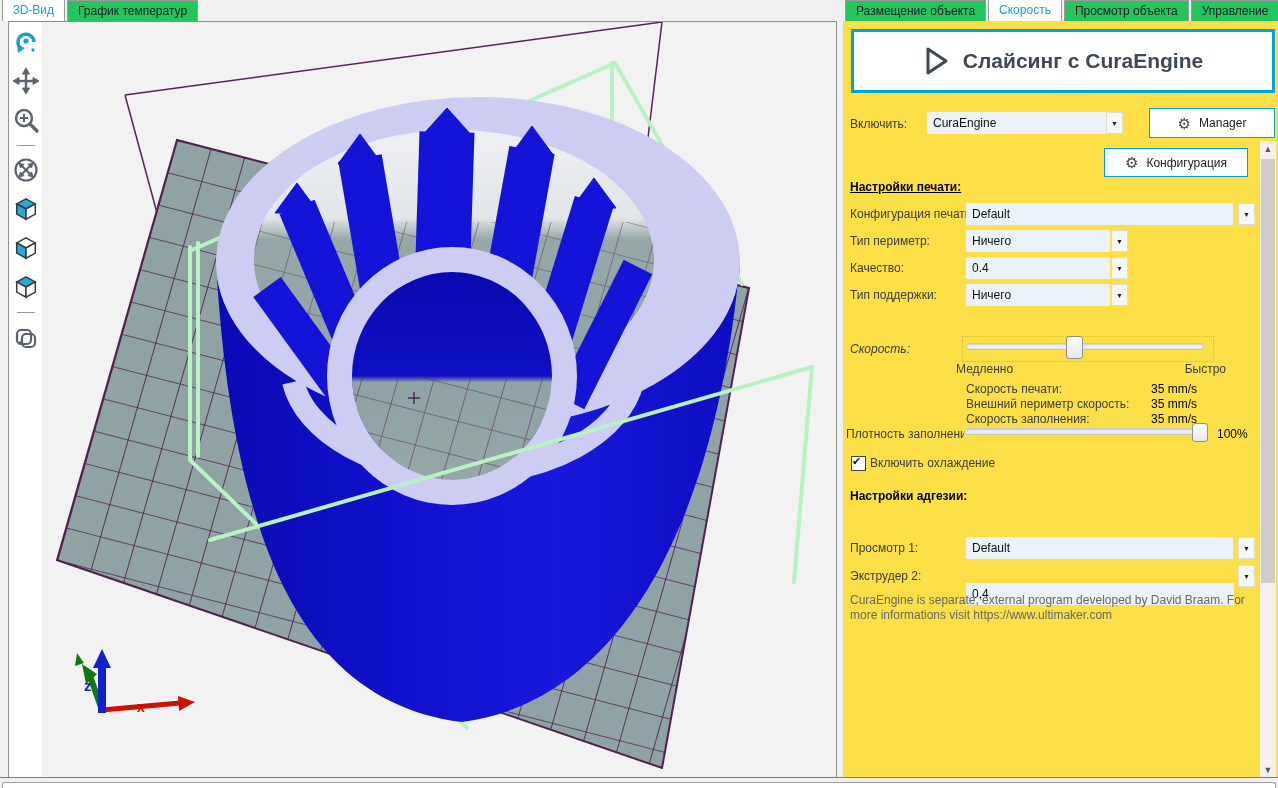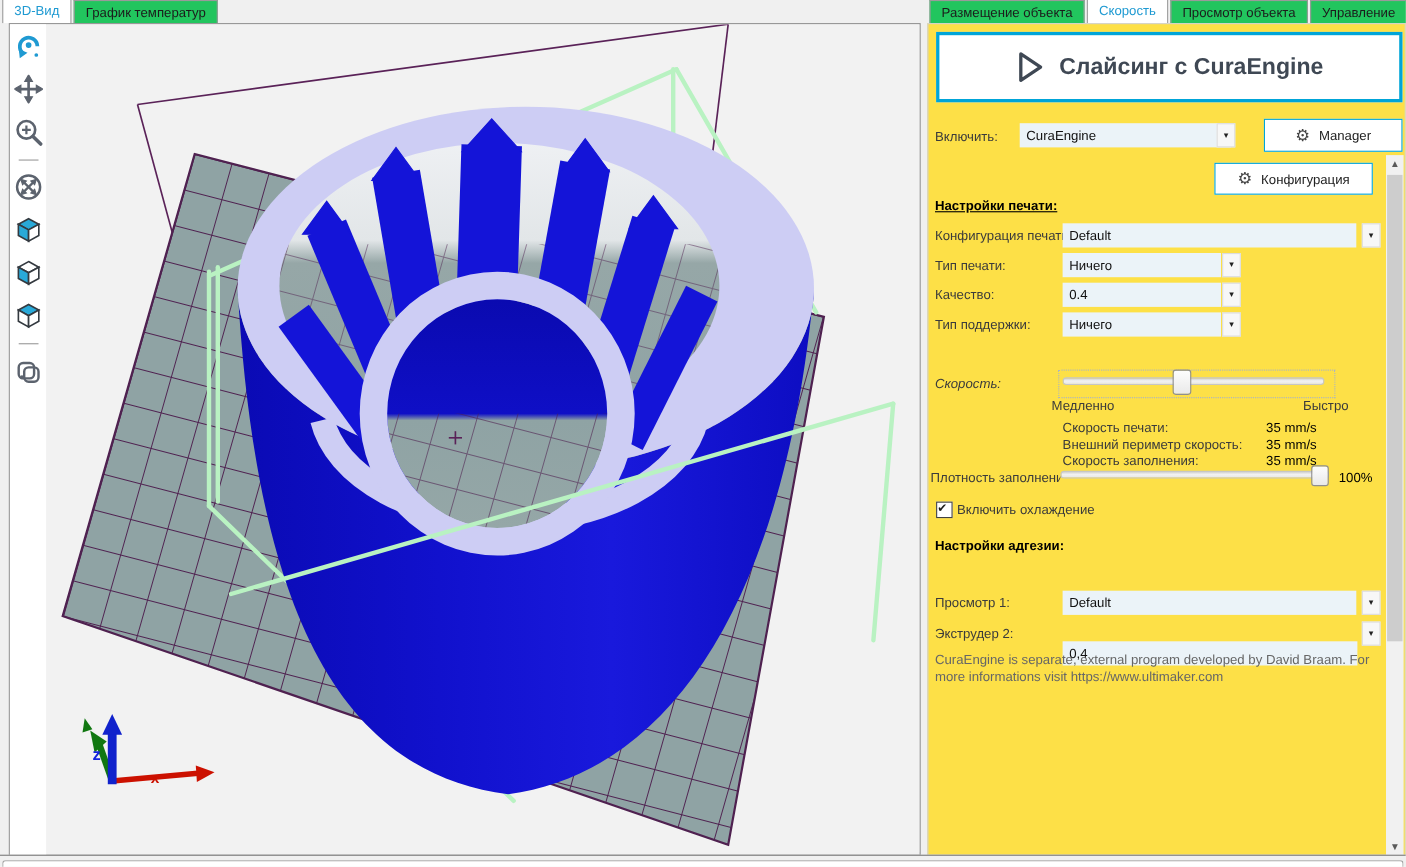--- a/index.html
+++ b/index.html
@@ -295,21 +295,21 @@
         <span class="gear">⚙</span>
         <span>Конфигурация</span>
       </div>
 
       <div class="abs heading" style="left:6px;top:158px;text-decoration:underline;">Настройки печати:</div>
 
       <div class="abs lbl" style="left:6px;top:185px;">Конфигурация печати:</div>
       <div class="abs combo" style="left:122px;top:181px;width:267px;">Default</div>
       <div class="abs arrowbtn" style="left:394px;top:181px;"></div>
 
-      <div class="abs lbl" style="left:6px;top:212px;">Тип печати:</div>
+      <div class="abs lbl" style="left:6px;top:212px;">Тип периметр:</div>
       <div class="abs combo" style="left:122px;top:208px;width:144px;">Ничего</div>
       <div class="abs arrowbtn" style="left:267px;top:208px;"></div>
 
       <div class="abs lbl" style="left:6px;top:239px;">Качество:</div>
       <div class="abs combo" style="left:122px;top:235px;width:144px;">0.4</div>
       <div class="abs arrowbtn" style="left:267px;top:235px;"></div>
 
       <div class="abs lbl" style="left:6px;top:266px;">Тип поддержки:</div>
       <div class="abs combo" style="left:122px;top:262px;width:144px;">Ничего</div>
       <div class="abs arrowbtn" style="left:267px;top:262px;"></div>

